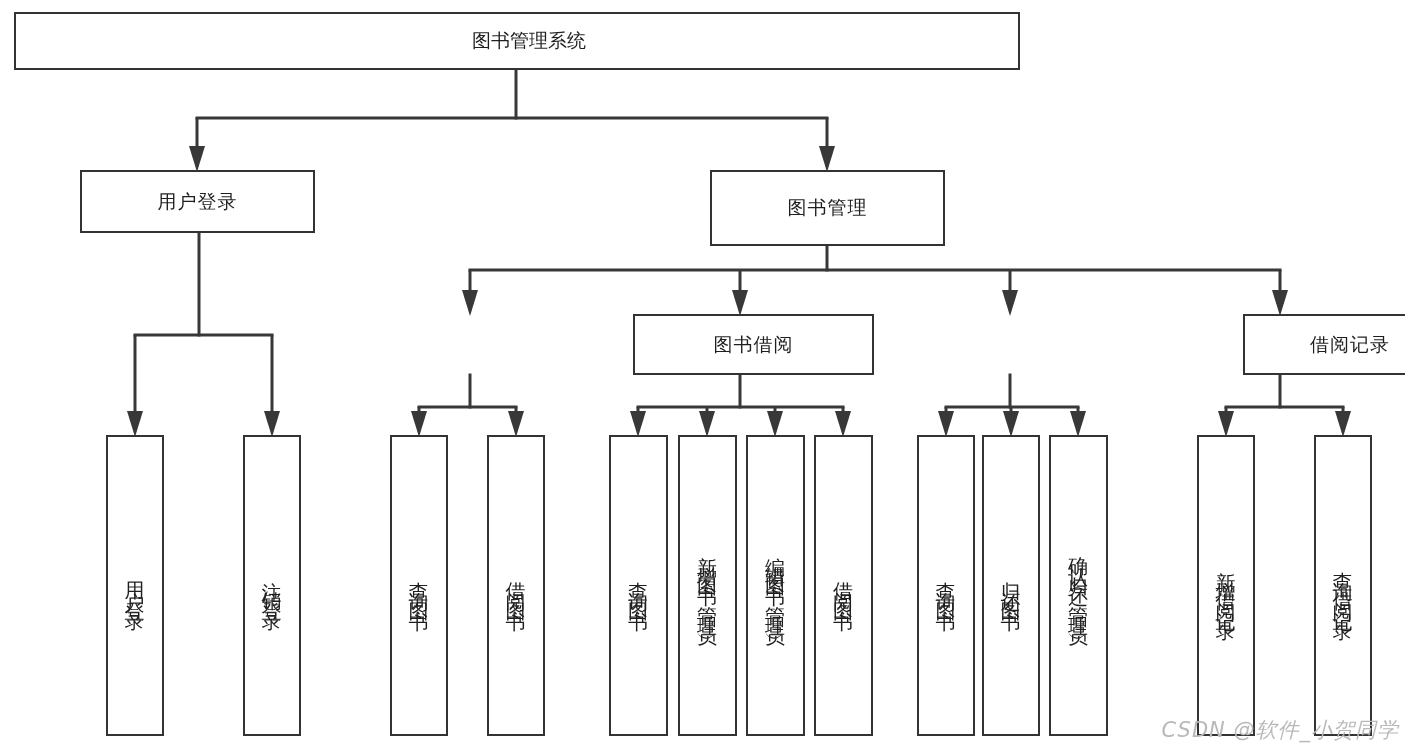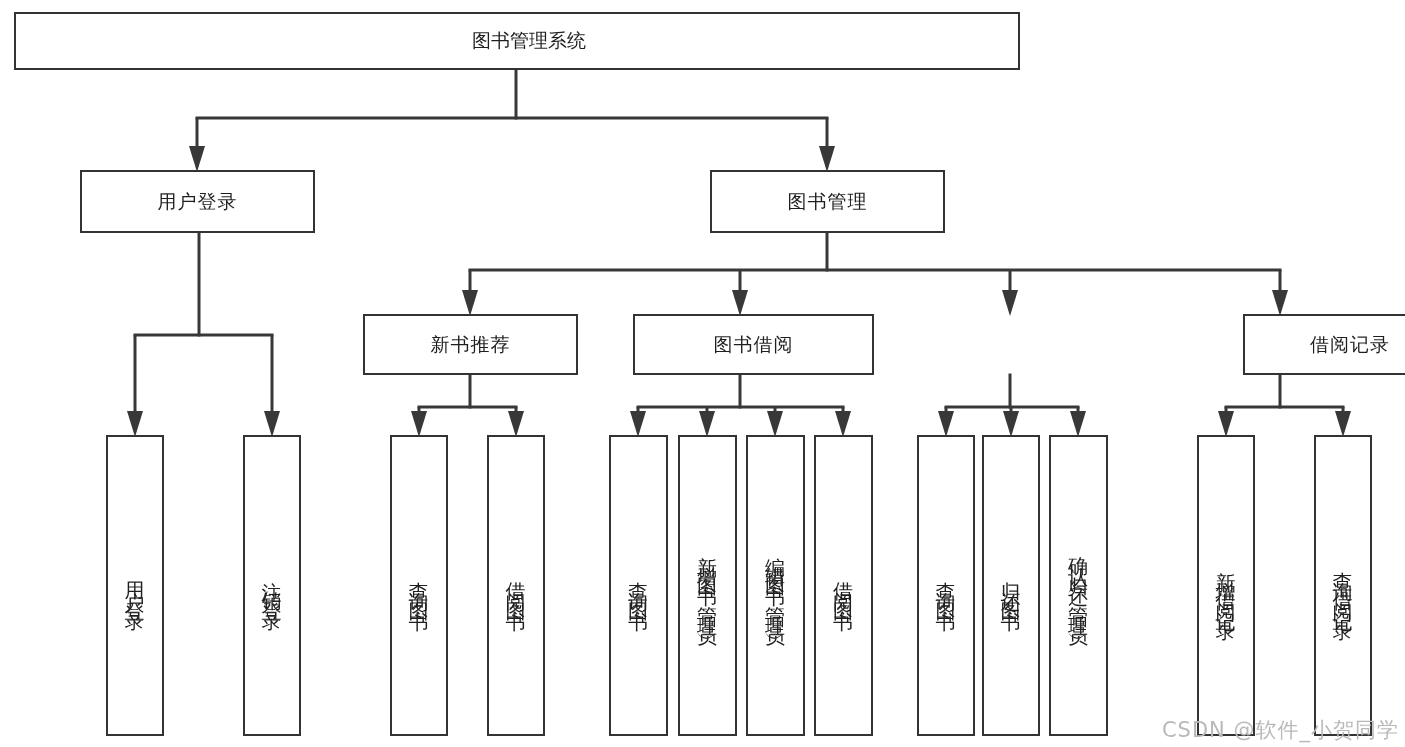--- a/index.html
+++ b/index.html
@@ -34,20 +34,21 @@
     white-space: nowrap;
   }
   .watermark {
     position: absolute;
     right: 6px;
     bottom: 3px;
     font-size: 21px;
     color: #b9b9b9;
     z-index: 3;
     letter-spacing: 1px;
+    font-style: italic;
   }
 </style>
 </head>
 <body>
 
 <div class="stage">
   <svg id="wires" width="1405" height="747">
       <line x1="516" y1="70" x2="516" y2="118" stroke="#383838" stroke-width="3" stroke-linecap="square"></line>
       <line x1="197" y1="118" x2="827" y2="118" stroke="#383838" stroke-width="3" stroke-linecap="square"></line>
       <line x1="199" y1="233" x2="199" y2="335" stroke="#383838" stroke-width="3" stroke-linecap="square"></line>
@@ -102,27 +103,24 @@
       <polygon points="1343,437 1335,411 1351,411" fill="#383838"></polygon>
     </svg>
 
   <div class="box root" style="left:14px; top:12px; width:1006px; height:58px">
     <span>图书管理系统</span>
   </div>
 
   <div class="box hnode" style="left:80px; top:170px; width:235px; height:63px">
     <span>用户登录</span>
   </div>
-  <div class="box hnode" style="left:710px; top:170px; width:235px; height:63px">
+  <div class="box hnode" style="left:710px; top:170px; width:235px; height:76px">
     <span>图书管理</span>
   </div>
 
-  <div class="box hnode" style="left:363px; top:314px; width:215px; height:61px">
-    <span>新书推荐</span>
-  </div>
   <div class="box hnode" style="left:633px; top:314px; width:241px; height:61px">
     <span>图书借阅</span>
   </div>
   <div class="box hnode" style="left:1243px; top:314px; width:214px; height:61px">
     <span>借阅记录</span>
   </div>
 
   <div class="box leaf" style="left:106px; top:435px; width:58px; height:301px">
     <span>用户登录</span>
   </div>

